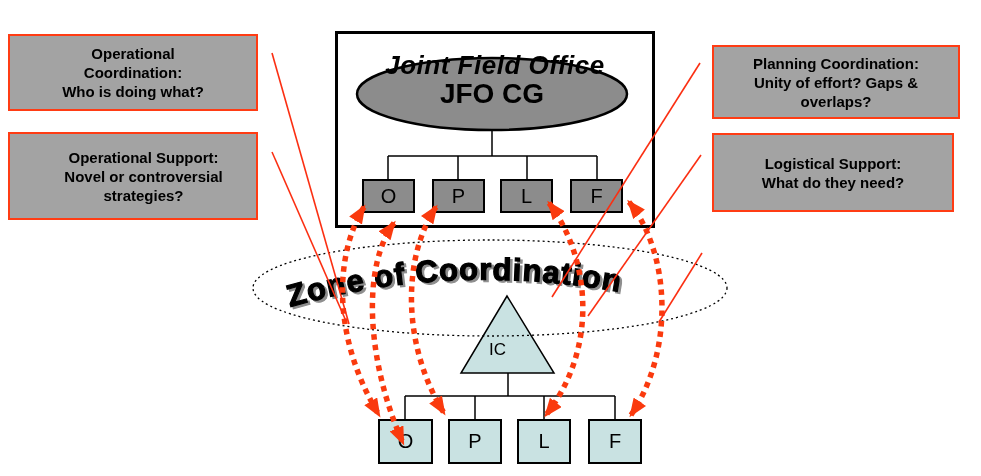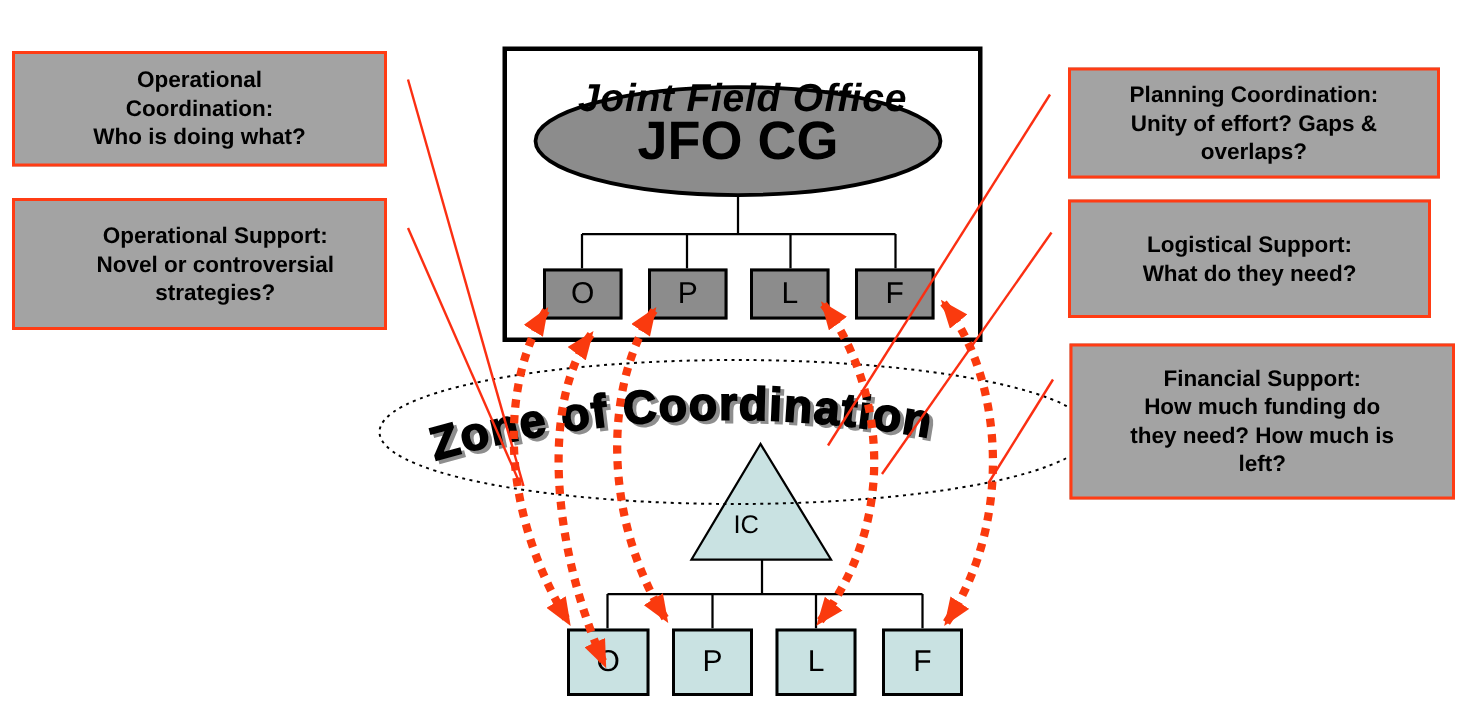--- a/index.html
+++ b/index.html
@@ -15,21 +15,21 @@
   .page-title{
     position:absolute;left:335px;top:2px;width:320px;text-align:center;
     font-size:26px;font-weight:bold;font-style:italic;letter-spacing:.5px;margin-top:48px;
   }
   .jfo-frame{
     position:absolute;left:335px;top:31px;width:320px;height:197px;
     border:3px solid #000;box-sizing:border-box;background:transparent;
   }
   .big-label{
     position:absolute;display:flex;align-items:center;justify-content:center;
-    font-weight:bold;font-size:36px;
+    font-weight:bold;font-size:28px;
   }
   .unit{
     position:absolute;border:2px solid #000;box-sizing:border-box;
     display:flex;align-items:center;justify-content:center;font-size:20px;
   }
   .unit.gray{background:#8c8c8c;top:179px;width:53px;height:34px;}
   .unit.blue{background:#c9e2e2;top:419px;height:45px;}
   .ic-label{
     position:absolute;left:489px;top:340px;width:38px;font-size:17px;
   }
@@ -134,26 +134,20 @@
     </div>
     <div class="callout" id="co-plan">
       <span>Planning Coordination:
 Unity of effort? Gaps &amp;
 overlaps?</span>
     </div>
     <div class="callout" id="co-log">
       <span>Logistical Support:
 What do they need?</span>
     </div>
-    <div class="callout" id="co-fin">
-      <span>Financial Support:
-How much funding do
-they need? How much is
-left?</span>
-    </div>
   </div>
 
   <svg id="overlay" class="layer" viewBox="0 0 981 476">
     <defs>
       <marker id="ah" viewBox="0 0 10 8" refX="8.5" refY="4" markerWidth="19" markerHeight="15" markerUnits="userSpaceOnUse" orient="auto-start-reverse">
         <path d="M0,0 L10,4 L0,8 Z" fill="#fa3a0e"></path>
       </marker>
     </defs>
 
     <g fill="none" stroke="#fa3a0e" stroke-width="5.5" stroke-dasharray="5.5 5">

